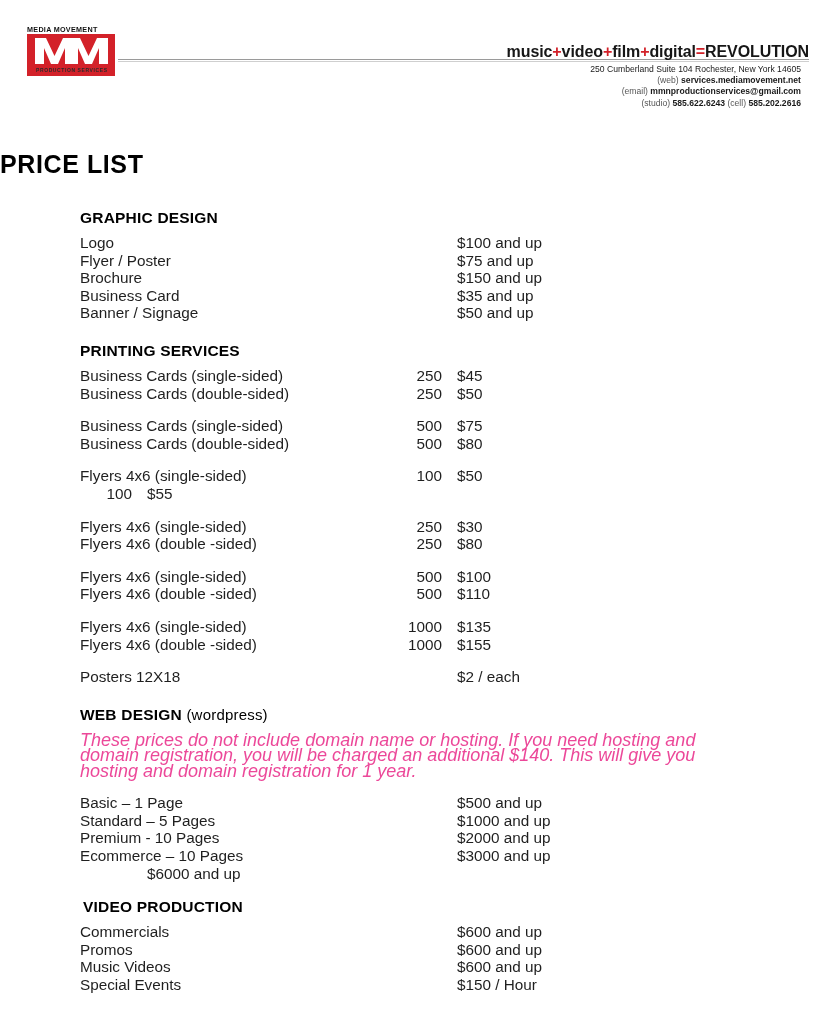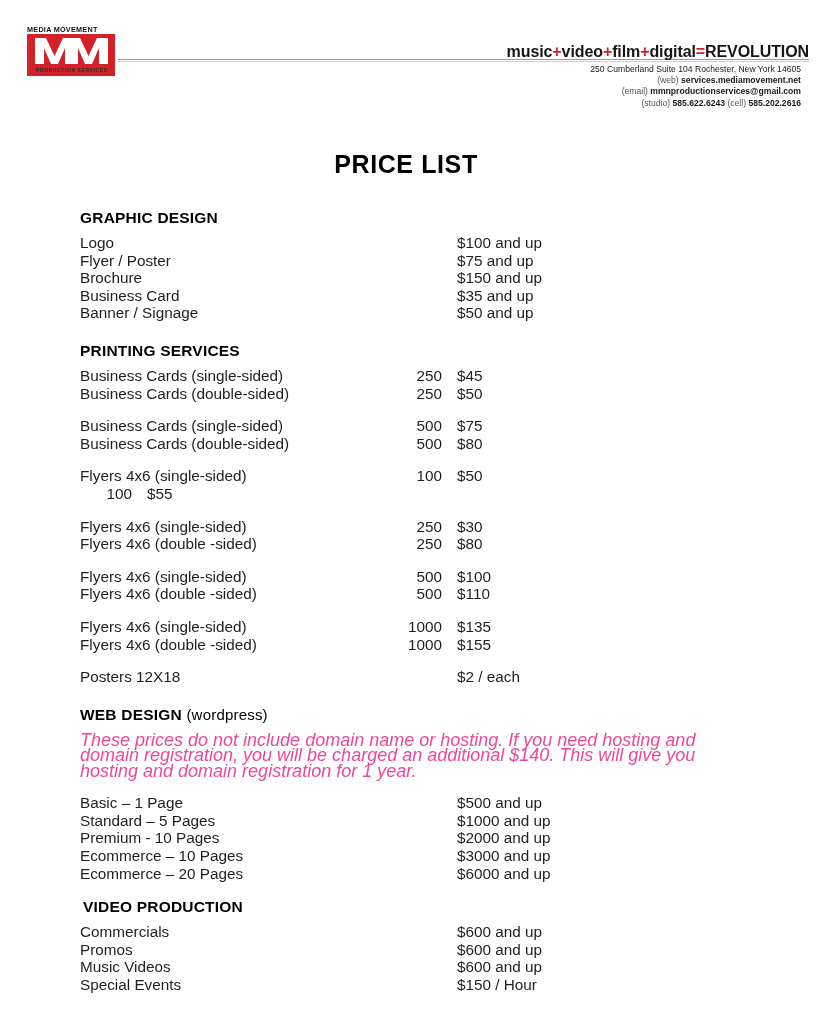--- a/index.html
+++ b/index.html
@@ -94,21 +94,20 @@
     line-height: 11.2px;
     color: #1a1a1a;
     white-space: nowrap;
   }
   .contact .lbl { color: #555; font-weight: normal; }
   .contact .val { font-weight: bold; }
   .contact .addr { font-weight: normal; color: #1a1a1a; }
 
   
   .page-title {
-    text-align: center;
     font-size: 25px;
     font-weight: bold;
     letter-spacing: 0.6px;
     margin: 30px 0 0 0;
     padding-right: 24px;
     color: #000;
   }
 
   
   .content {
@@ -342,21 +341,20 @@
       </div>
       <div class="row no-qty">
         <span class="label">Premium  - 10 Pages</span>
         <span class="price">$2000 and up</span>
       </div>
       <div class="row no-qty">
         <span class="label">Ecommerce – 10 Pages</span>
         <span class="price">$3000 and up</span>
       </div>
       <div class="row no-qty">
-        <span class="label">Ecommerce – 20 Pages</span>
         <span class="price">$6000 and up</span>
       </div>
     </div>
   </div>
 
   <div class="section-gap-sm"></div>
 
   <div class="section">
     <div class="section-heading indented">VIDEO PRODUCTION</div>
     <div class="rows">

